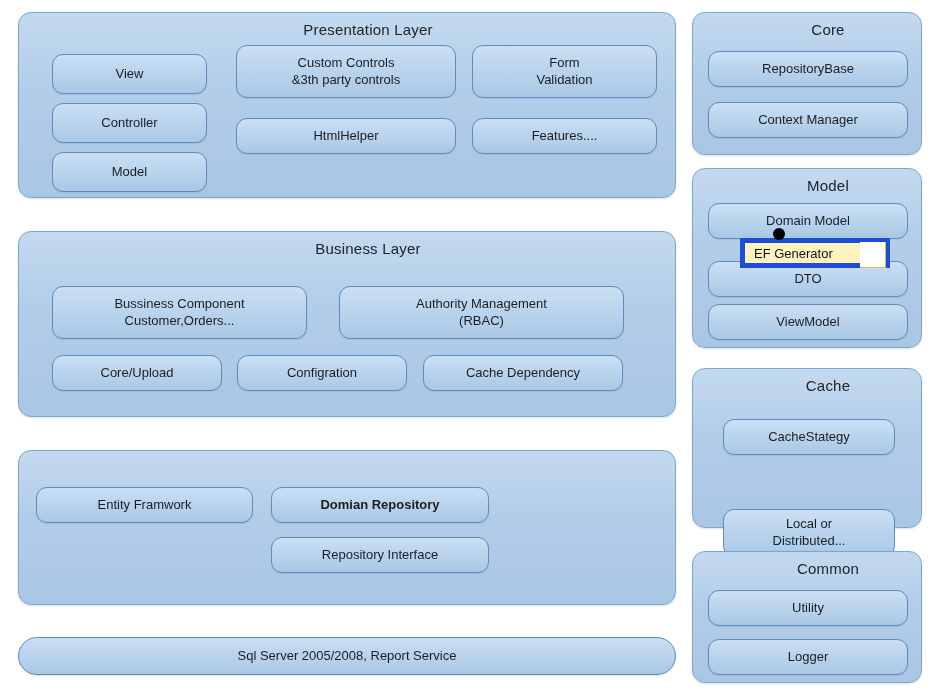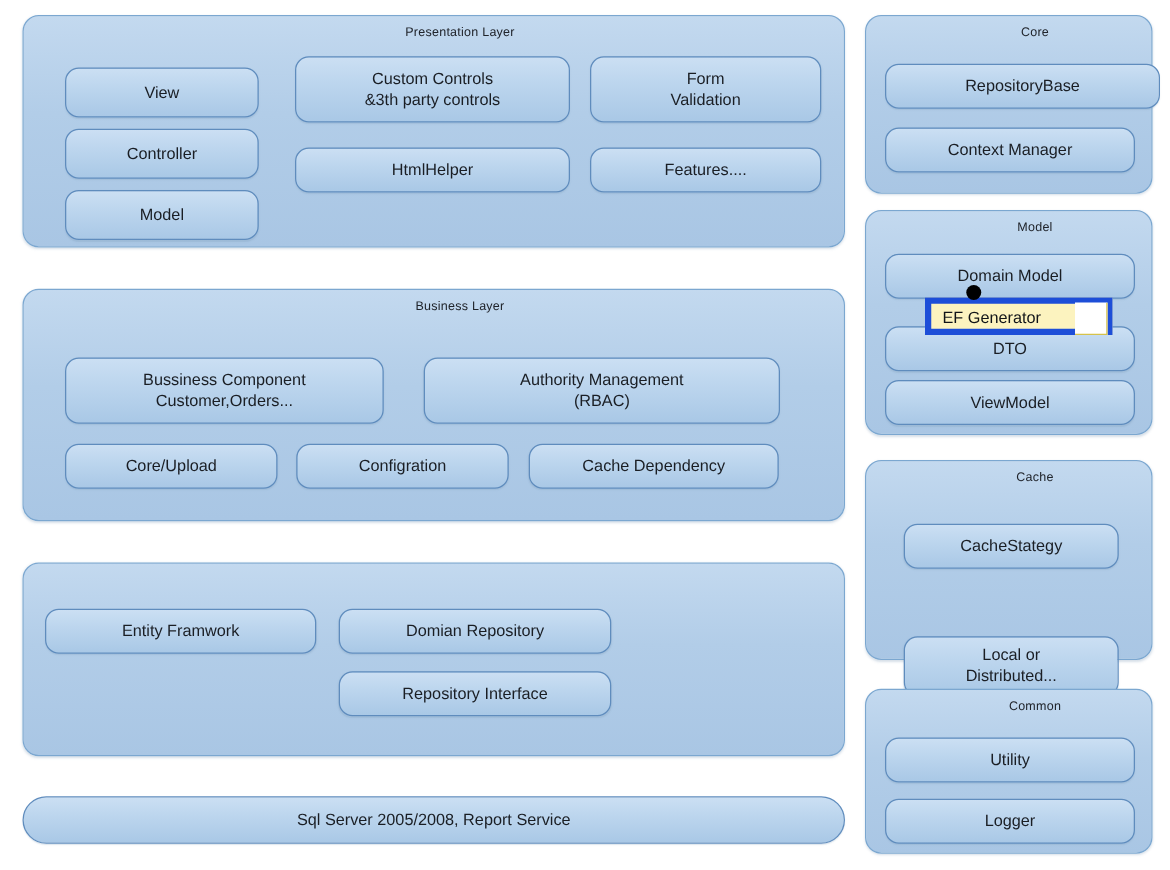--- a/index.html
+++ b/index.html
@@ -23,21 +23,21 @@
     border-radius: 13px;
     background: linear-gradient(180deg, #c3d9ef 0%, #b2cde8 42%, #a9c6e4 100%);
     box-shadow: 0 1px 2px rgba(120,150,180,0.30);
   }
   .panel-title {
     position: absolute;
     left: 0;
     right: 0;
     top: 8px;
     text-align: center;
-    font-size: 10px;
+    font-size: 15px;
     color: #20242b;
     letter-spacing: .2px;
     white-space: nowrap;
     padding-left: 42px;
   }
 
   
   .box {
     position: absolute;
     box-sizing: border-box;
@@ -158,37 +158,37 @@
     <span>Cache Dependency</span>
   </div>
 </div>
 
 <div class="panel" style="left:18px; top:450px; width:658px; height:155px;">
 
   <div class="box" style="left:17px; top:36px; width:217px; height:36px;">
     <span>Entity Framwork</span>
   </div>
 
-  <div class="box" style="left:252px; top:36px; width:218px; height:36px;">
+  <div class="box" style="left:252px; top:36px; width:218px; height:36px;font-weight:bold;">
     <span>Domian Repository</span>
   </div>
 
   <div class="box" style="left:252px; top:86px; width:218px; height:36px;">
     <span>Repository Interface</span>
   </div>
 </div>
 
 <div class="box pill" style="left:18px; top:637px; width:658px; height:38px; font-size:13px;">
   <span>Sql Server 2005/2008, Report Service</span>
 </div>
 
 <div class="panel" style="left:692px; top:12px; width:230px; height:143px;">
   <div class="panel-title">Core</div>
 
-  <div class="box" style="left:15px; top:38px; width:220px; height:36px;">
+  <div class="box" style="left:15px; top:38px; width:200px; height:36px;">
     <span>RepositoryBase</span>
   </div>
 
   <div class="box" style="left:15px; top:89px; width:200px; height:36px;">
     <span>Context Manager</span>
   </div>
 </div>
 
 <div class="panel" style="left:692px; top:168px; width:230px; height:180px;">
   <div class="panel-title">Model</div>

